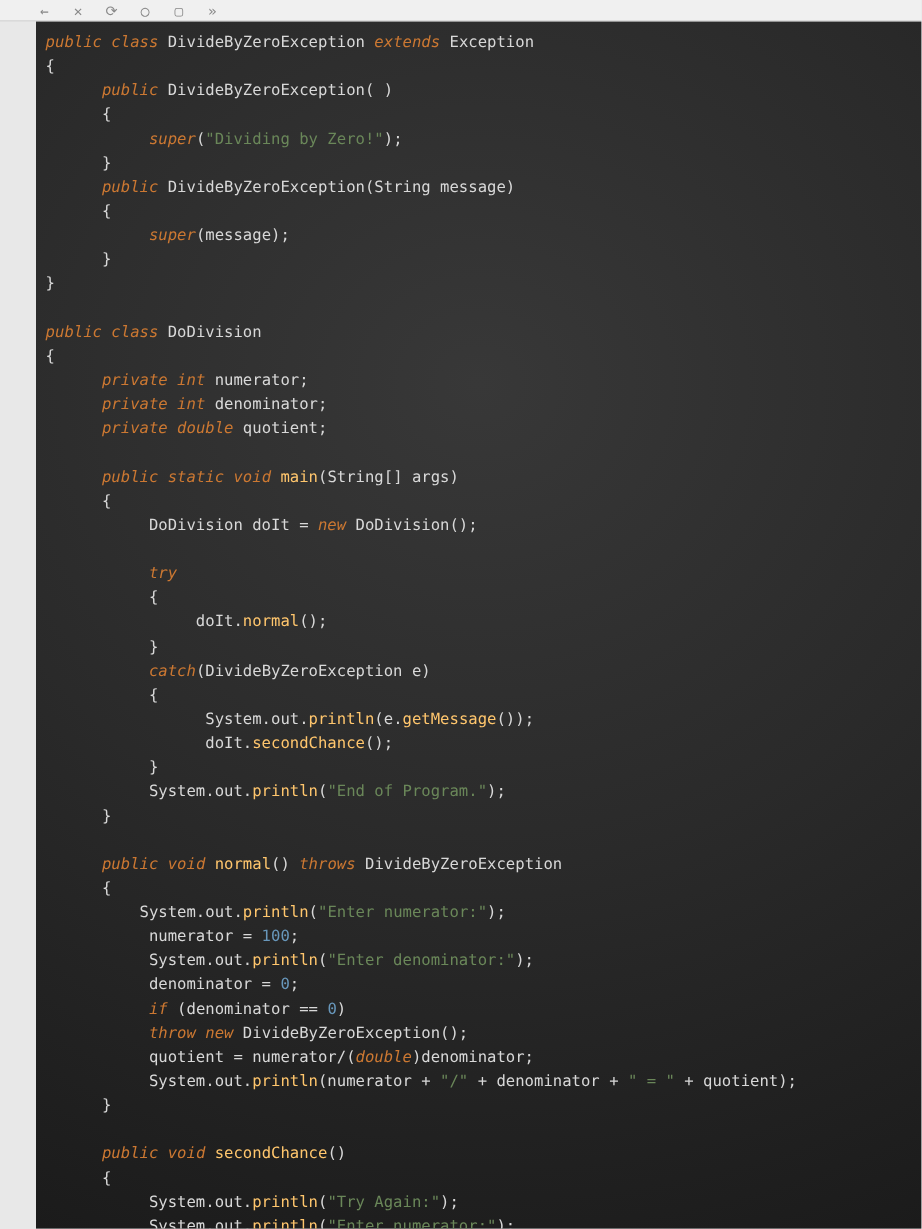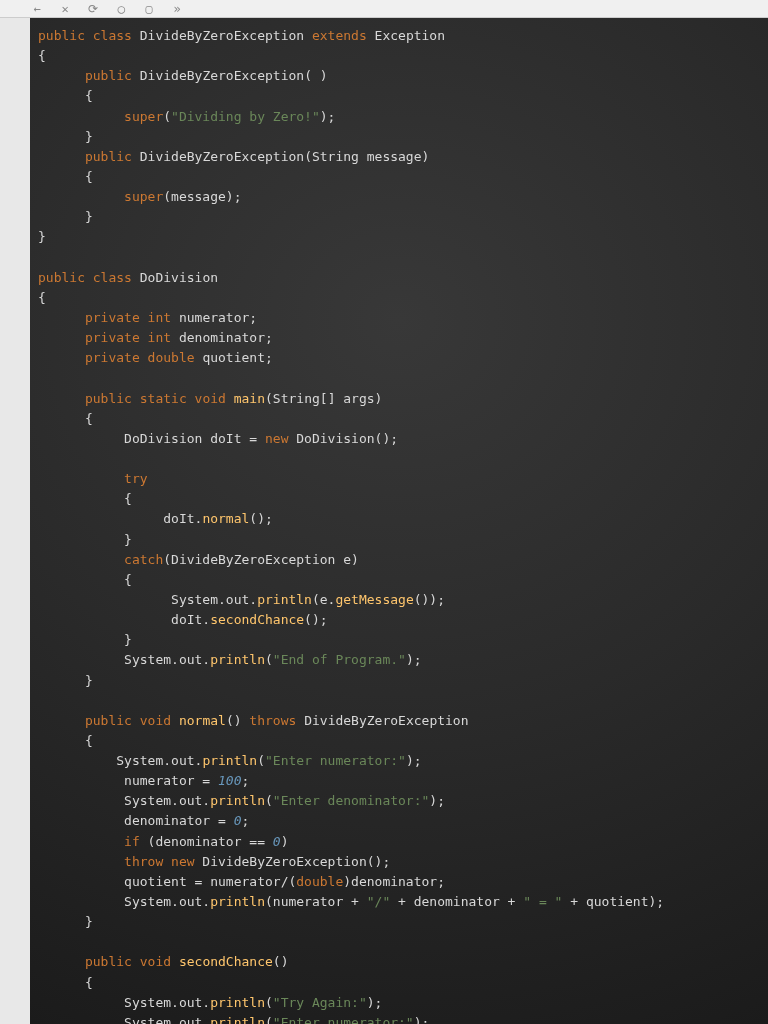--- a/index.html
+++ b/index.html
@@ -41,24 +41,24 @@
     flex: 1;
     background: #2b2b2b;
     background: radial-gradient(ellipse 120% 80% at 50% 30%, #383838 0%, #2a2a2a 50%, #1a1a1a 100%);
     color: #a9b7c6;
     padding: 8px 0 8px 8px;
     line-height: 1.55;
     white-space: pre;
     overflow: hidden;
     font-size: 13px;
   }
-  .kw { color: #cc7832; }         
+  .kw { color: #cc7832; font-style: italic; }         
   .method { color: #ffc66d; }       
   .str { color: #6a8759; }          
-  .num { color: #6897bb; font-style: italic; }
+  .num { color: #6897bb; }
   .plain { color: #d8d8d8; }
 </style>
 </head>
 <body>
 
 <div class="toolbar">
   <span class="toolbar-icon">←</span>
   <span class="toolbar-icon">✕</span>
   <span class="toolbar-icon">⟳</span>
   <span class="toolbar-icon">◯</span>

